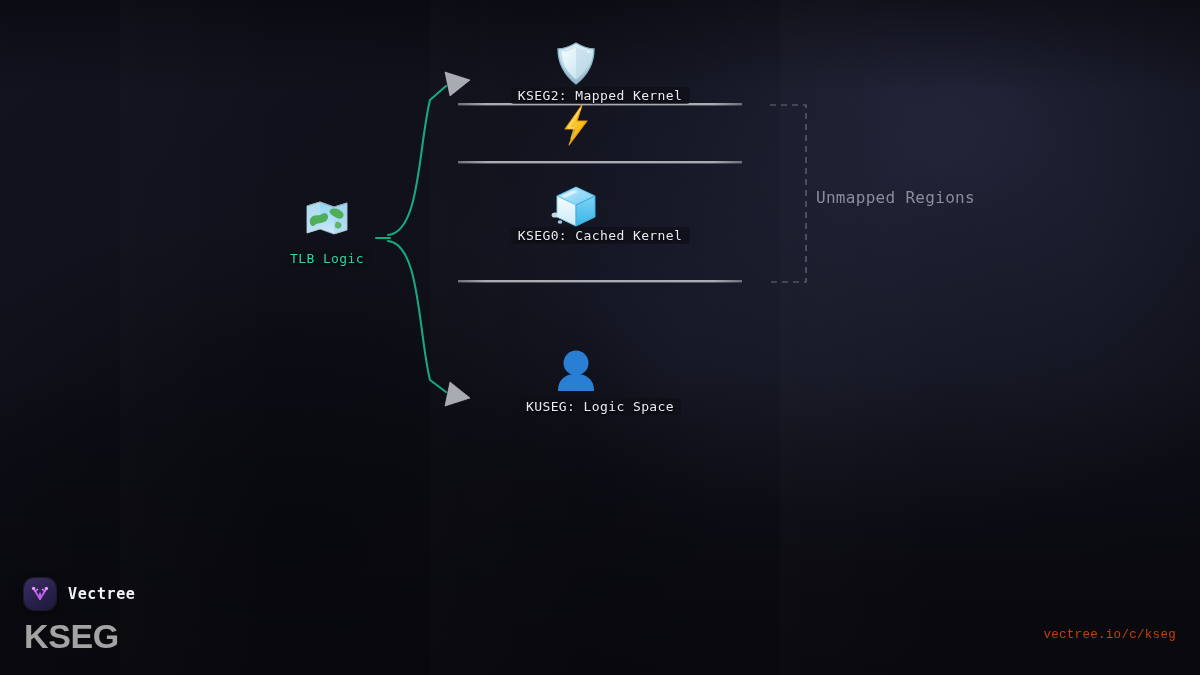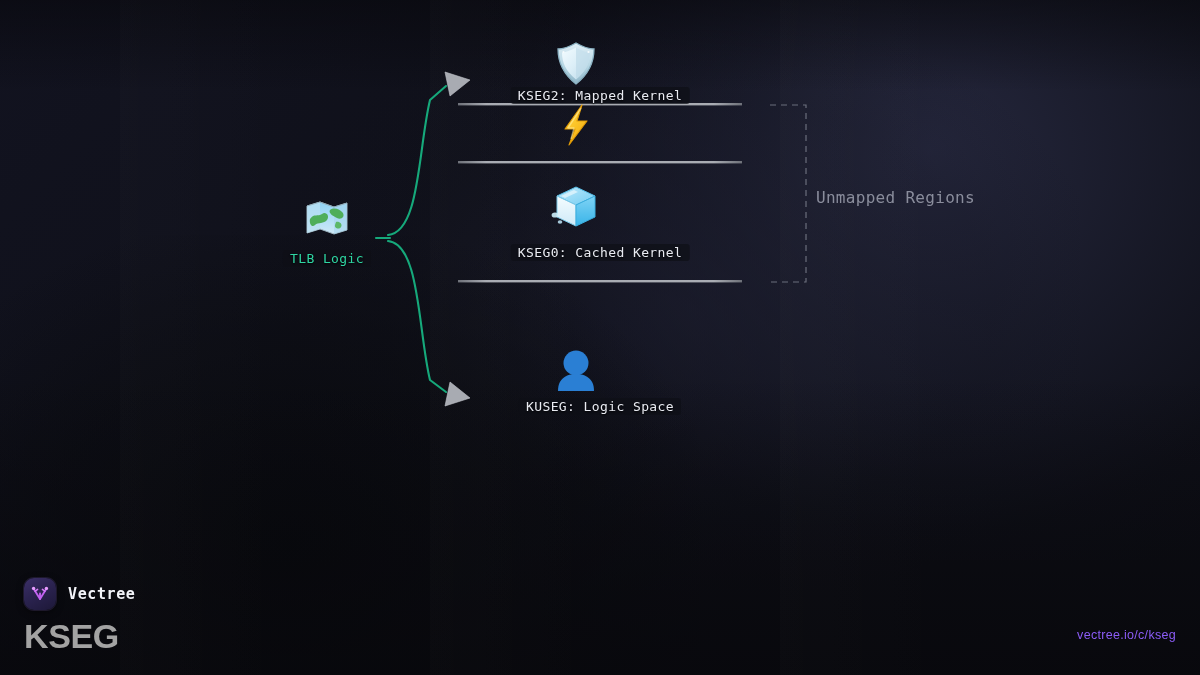--- a/index.html
+++ b/index.html
@@ -116,23 +116,23 @@
   }
   .page-title {
     font-family:"Liberation Sans", sans-serif;
     font-size:34px; font-weight:bold;
     color:#a3a3a3; letter-spacing:-0.4px;
     line-height:1;
   }
   #site-url {
     position:absolute;
     right:24px; bottom:33px;
-    font-family:Liberation Sans, sans-serif;
+    font-family:Liberation Mono, monospace;
     font-size:12.5px;
-    color:#8b5cf6;
+    color:#c2410c;
     letter-spacing:0.3px;
   }
 </style>
 </head>
 <body>
 
 <div id="stage">
 
   <div class="bg-base"></div>
   <div class="bg-glow-tr"></div>
@@ -242,21 +242,21 @@
       <circle cx="0" cy="-10" r="12.5" fill="#2a7fd4"></circle>
       <path d="M-18,18 C-18,5 -9,1 0,1 C9,1 18,5 18,18 Z" fill="#2a7fd4"></path>
     </g>
   </svg>
 
   <div class="node-label accent" style="left:327px; top:250px;">TLB Logic</div>
 
   <div class="node-label" style="left:600px; top:87px;">KSEG2: Mapped Kernel</div>
 
 
-  <div class="node-label" style="left:600px; top:244px;">KSEG0: Cached Kernel</div>
+  <div class="node-label" style="left:600px; top:227px;">KSEG0: Cached Kernel</div>
 
   <div class="node-label" style="left:600px; top:398px;">KUSEG: Logic Space</div>
 
   <div class="region-label" style="left:816px; top:188px;">Unmapped Regions</div>
 
   <div id="footer">
     <div class="brand-row">
       <div class="brand-logo">
         <svg width="22" height="22" viewBox="0 0 22 22">
           <path d="M4.5,5.5 L11,16 L17.5,5.5" fill="none" stroke="#c061f0" stroke-width="1.9" stroke-linecap="round" stroke-linejoin="round"></path>

